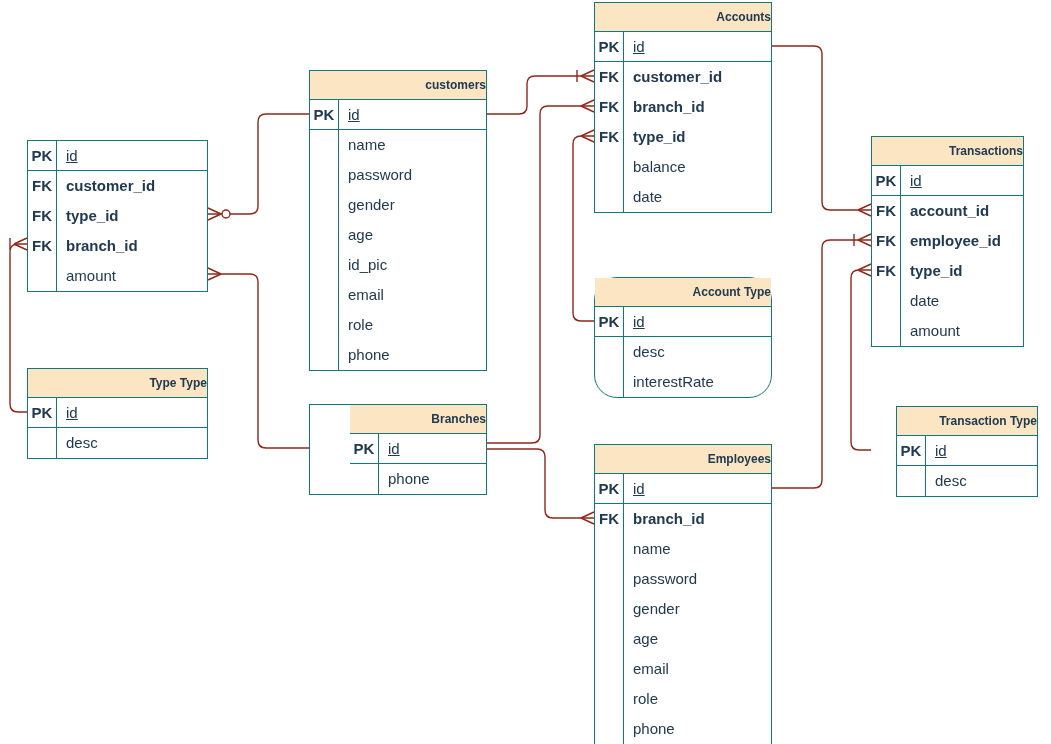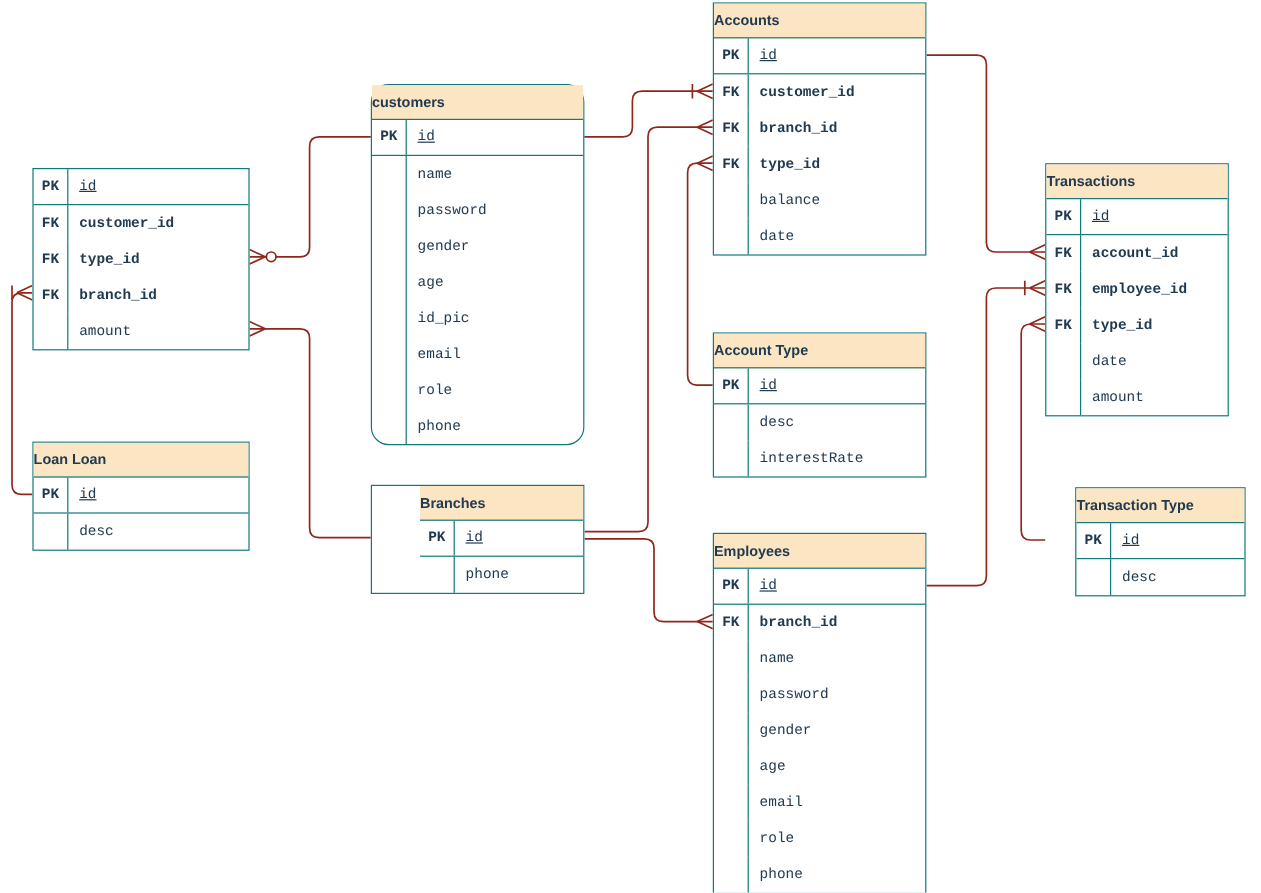--- a/index.html
+++ b/index.html
@@ -25,35 +25,34 @@
   .entity {
     position: absolute;
     box-sizing: border-box;
     background: #ffffff;
     border: 1px solid #11787b;
     color: #203a50;
   }
   .entity-header {
     height: 28px;
     line-height: 28px;
-    text-align: left;
+    text-align: right;
     font-size: 12px;
     font-weight: bold;
     background: #fce5c3;
     border-bottom: 1px solid #11787b;
     color: #203a50;
     white-space: nowrap;
     overflow: hidden;
   }
   .entity-row {
     display: flex;
     height: 30px;
     line-height: 30px;
-    font-size: 12px;
-    font-family: Liberation Mono, monospace;
+    font-size: 15px;
   }
   .entity-row.pk-row {
     height: 29px;
     line-height: 29px;
     border-bottom: 1px solid #11787b;
   }
   .entity-row .key {
     flex: none;
     width: 28px;
     text-align: center;
@@ -134,31 +133,31 @@
       <div class="entity-row">
         <div class="key">FK</div>
         <div class="field fk">branch_id</div>
       </div>
       <div class="entity-row">
         <div class="key"></div>
         <div class="field">amount</div>
       </div>
     </div>
     <div class="entity" style="left: 27px; top: 368px; width: 181px;">
-      <div class="entity-header">Loan Loan</div>
+      <div class="entity-header">Type Type</div>
       <div class="entity-row pk-row">
         <div class="key">PK</div>
         <div class="field pk">id</div>
       </div>
       <div class="entity-row">
         <div class="key"></div>
         <div class="field">desc</div>
       </div>
     </div>
-    <div class="entity" style="left: 309px; top: 70px; width: 178px; border-radius: 15px;">
+    <div class="entity" style="left: 309px; top: 70px; width: 178px;">
       <div class="entity-header">customers</div>
       <div class="entity-row pk-row">
         <div class="key">PK</div>
         <div class="field pk">id</div>
       </div>
       <div class="entity-row">
         <div class="key"></div>
         <div class="field">name</div>
       </div>
       <div class="entity-row">
@@ -221,21 +220,21 @@
       </div>
       <div class="entity-row">
         <div class="key"></div>
         <div class="field">balance</div>
       </div>
       <div class="entity-row">
         <div class="key"></div>
         <div class="field">date</div>
       </div>
     </div>
-    <div class="entity" style="left: 594px; top: 277px; width: 178px;">
+    <div class="entity" style="left: 594px; top: 277px; width: 178px; border-radius: 23px;">
       <div class="entity-header">Account Type</div>
       <div class="entity-row pk-row">
         <div class="key">PK</div>
         <div class="field pk">id</div>
       </div>
       <div class="entity-row">
         <div class="key"></div>
         <div class="field">desc</div>
       </div>
       <div class="entity-row">

